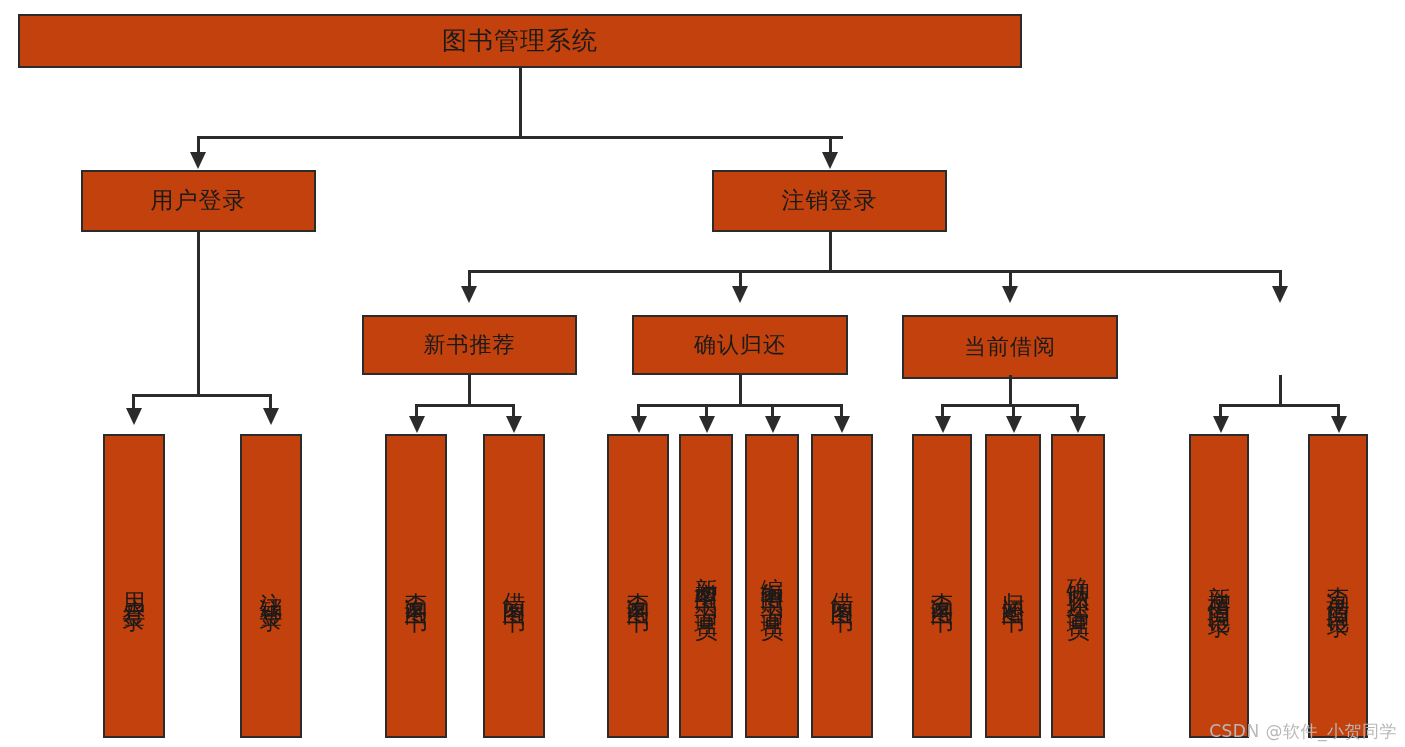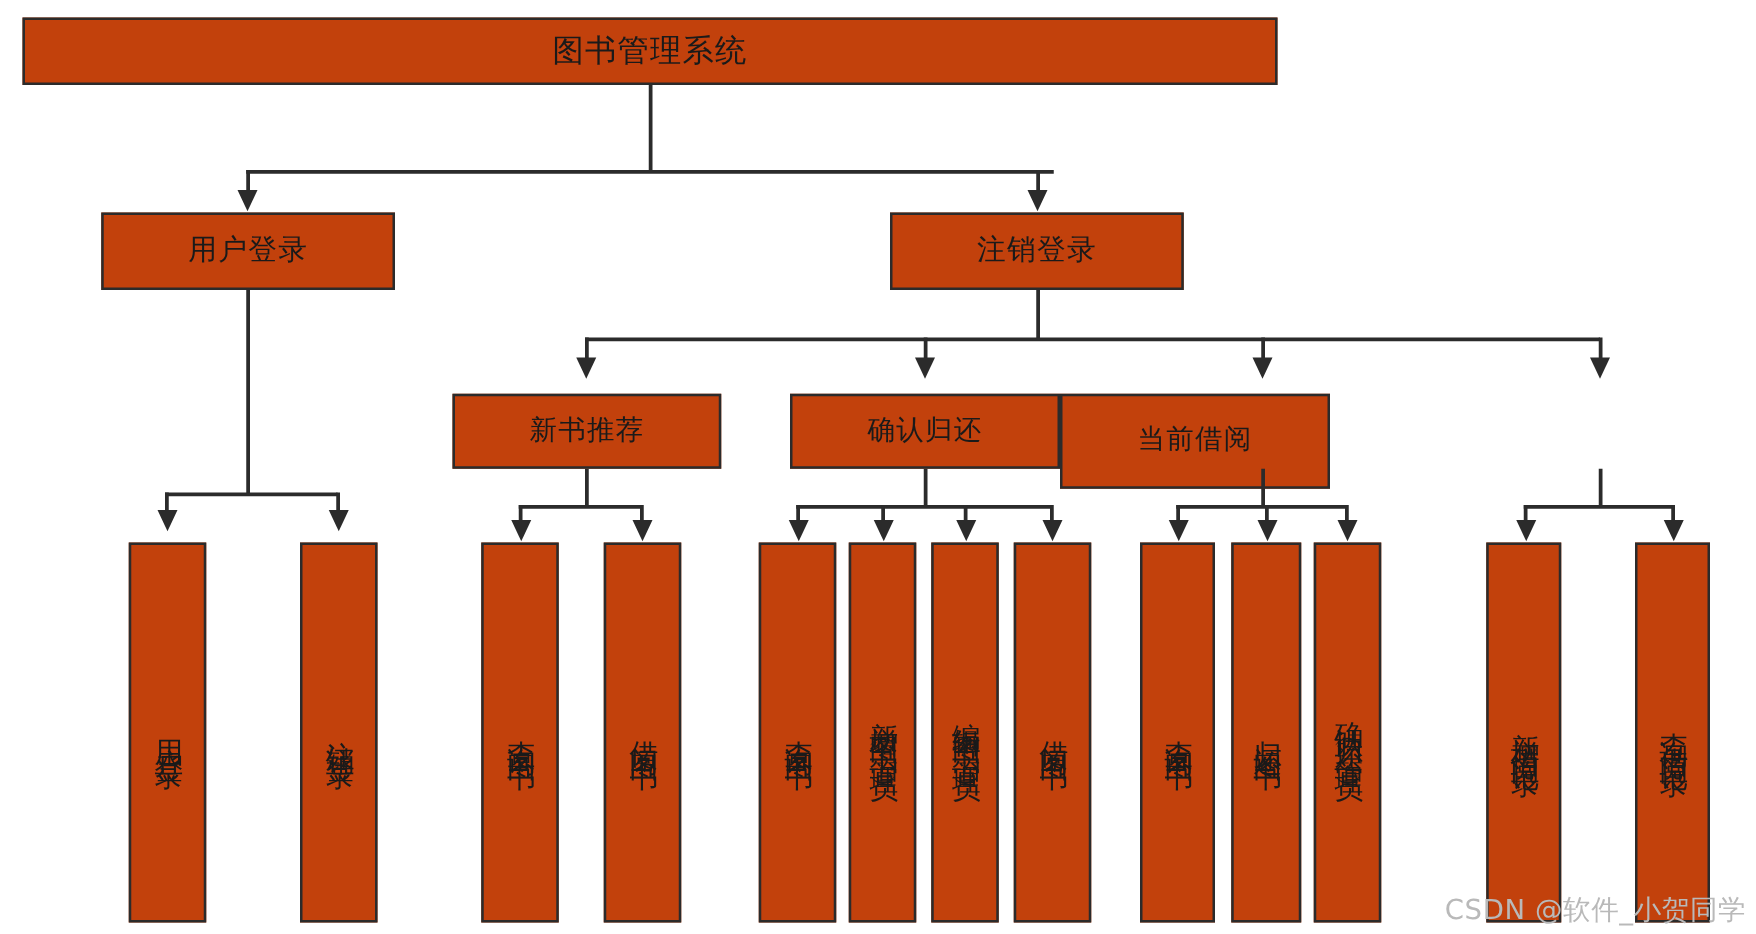--- a/index.html
+++ b/index.html
@@ -71,21 +71,21 @@
     width:0;height:0;
     border-left:8px solid transparent;
     border-right:8px solid transparent;
     border-top:17px solid #2b2b2b;
   }
   
   #watermark{
     position:absolute;
     right:8px;
     bottom:4px;
-    font-size:22px;
+    font-size:17px;
     color:#b9b9b9;
     letter-spacing:0.5px;
     white-space:nowrap;
     user-select:none;
   }
 </style>
 </head>
 <body>
 
 <div id="canvas">
@@ -125,21 +125,21 @@
   <div class="arrow" style="left:732px;top:286px;"></div>
   <div class="arrow" style="left:1002px;top:286px;"></div>
   <div class="arrow" style="left:1272px;top:286px;"></div>
 
   <div class="node lvl3" id="n-l3-0" style="left: 362px; top: 315px; width: 215px; height: 60px;">
     <span>新书推荐</span>
   </div>
   <div class="node lvl3" id="n-l3-1" style="left: 632px; top: 315px; width: 216px; height: 60px;">
     <span>确认归还</span>
   </div>
-  <div class="node lvl3" id="n-l3-2" style="left: 848px; top: 315px; width: 216px; height: 76px; font-family: Liberation Mono, monospace;">
+  <div class="node lvl3" id="n-l3-2" style="left: 902px; top: 315px; width: 216px; height: 64px;">
     <span>当前借阅</span>
   </div>
 
   <div class="vline" style="left:468px;top:375px;height:31px;"></div>
   <div class="hline" style="left:415px;top:404px;width:99px;"></div>
   <div class="vline" style="left:415px;top:404px;height:14px;"></div>
   <div class="vline" style="left:512px;top:404px;height:14px;"></div>
   <div class="arrow" style="left:409px;top:416px;"></div>
   <div class="arrow" style="left:506px;top:416px;"></div>
 

